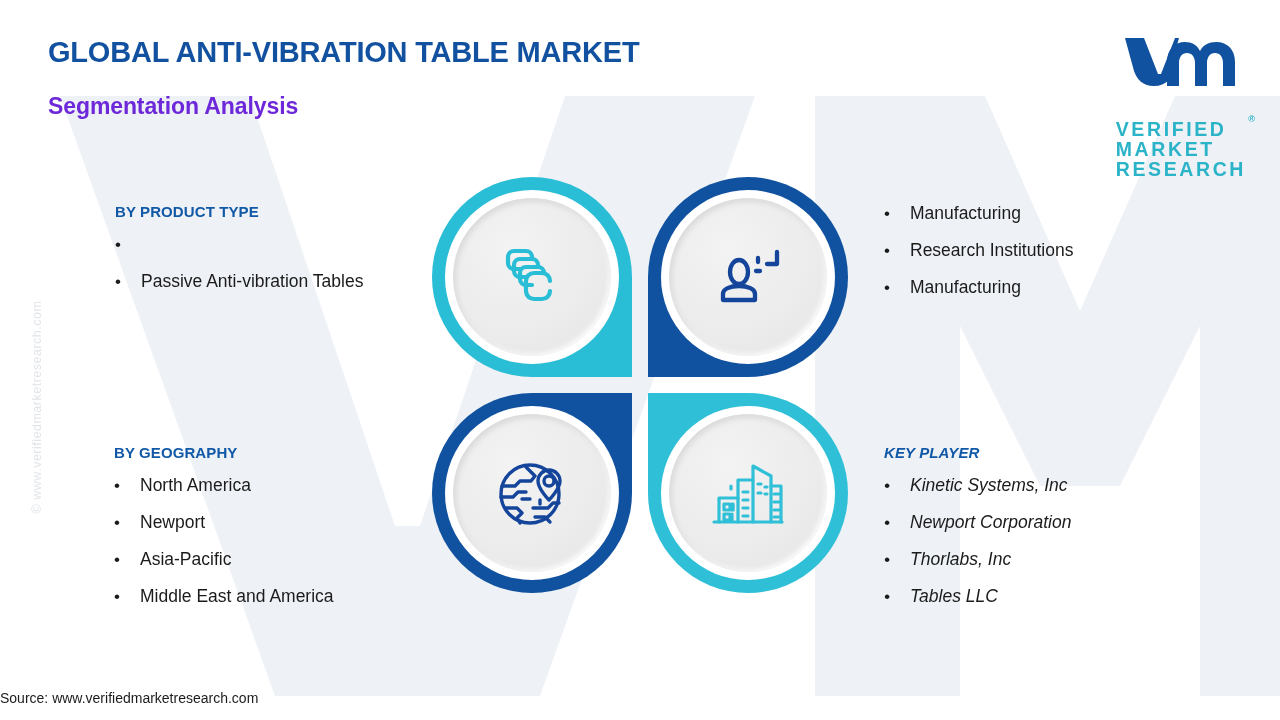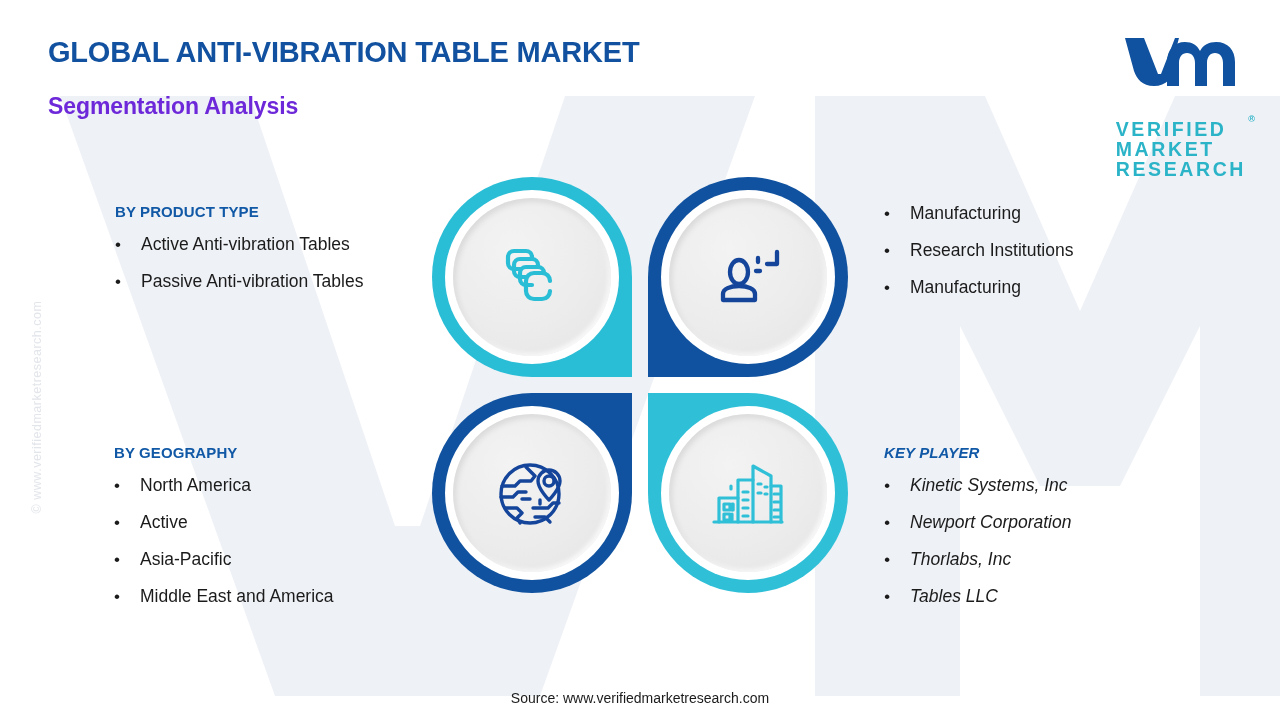--- a/index.html
+++ b/index.html
@@ -176,21 +176,20 @@
     align-items: center;
     justify-content: center;
   }
   .petal-icon { display: block; }
 
   
   .source {
     position: absolute;
     left: 0; right: 0;
     top: 690px;
-    text-align: center;
     font-size: 14px;
     color: #1b1b1b;
   }
 </style>
 </head>
 <body>
 
 <div id="stage">
 
   <svg class="bg-watermark" viewBox="0 0 1280 600" aria-hidden="true">
@@ -223,21 +222,20 @@
       <span>RESEARCH</span>
       <span class="logo-reg">®</span>
     </div>
   </div>
 
   <div class="col" id="col-product">
     <div class="col-heading">BY PRODUCT TYPE</div>
     <ul class="bullet-list">
       <li>
           <span class="bullet-dot">•</span>
-          <span>Active Anti-vibration  Tables</span>
         </li>
       <li>
           <span class="bullet-dot">•</span>
           <span>Passive Anti-vibration  Tables</span>
         </li>
     </ul>
   </div>
 
   <div class="col" id="col-application">
     <ul class="bullet-list">
@@ -258,21 +256,21 @@
 
   <div class="col" id="col-geography">
     <div class="col-heading">BY GEOGRAPHY</div>
     <ul class="bullet-list">
       <li>
           <span class="bullet-dot">•</span>
           <span>North America</span>
         </li>
       <li>
           <span class="bullet-dot">•</span>
-          <span>Active</span>
+          <span>Newport</span>
         </li>
       <li>
           <span class="bullet-dot">•</span>
           <span>Asia-Pacific</span>
         </li>
       <li>
           <span class="bullet-dot">•</span>
           <span>Middle East and America</span>
         </li>
     </ul>

